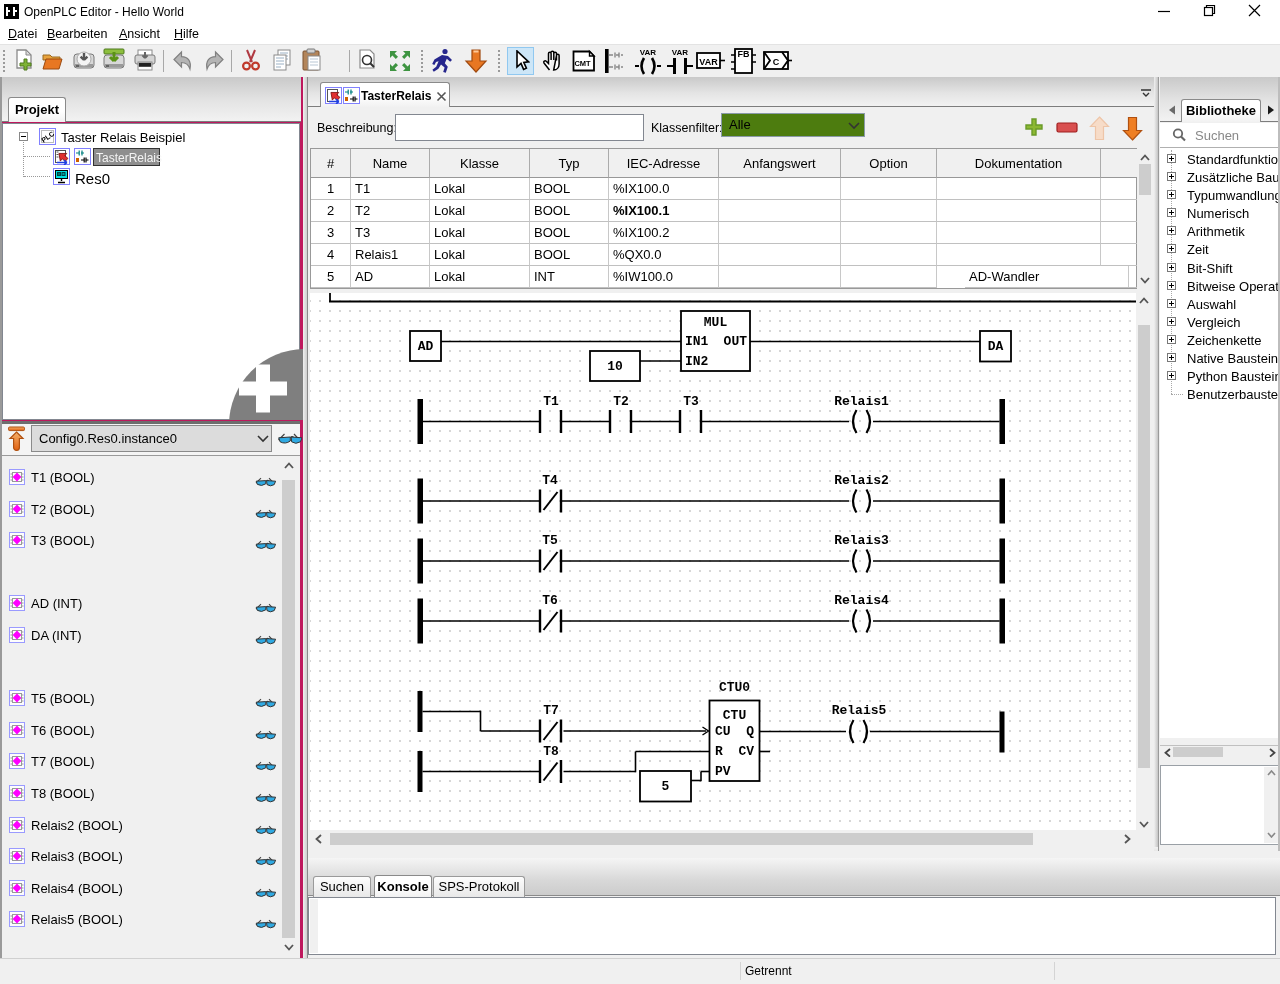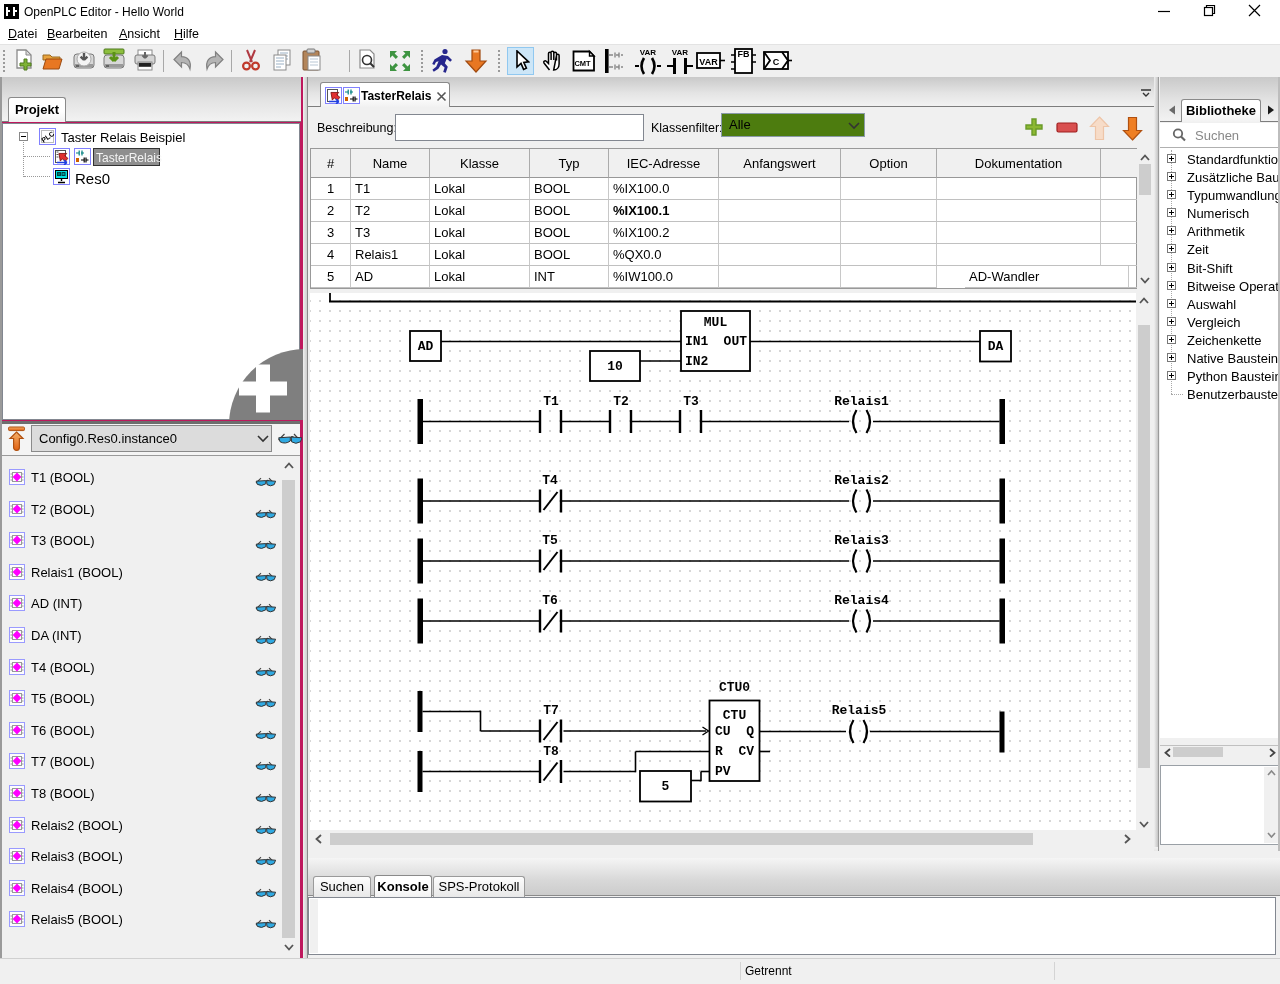--- a/index.html
+++ b/index.html
@@ -378,36 +378,20 @@
           </g>
           <path d="M8 3.6 l4.4 4.4 L8 12.4 L3.6 8 z" fill="#ff00ff"></path>
         </svg>
         <span>T3 (BOOL)</span>
         <svg class="abs" style="left:254px;top:14px" width="22" height="13">
           <path d="M2 8 L7 3.2 M12.2 6 q1.3 -1.2 2.6 0 M20 8.5 L15 3.2" stroke="#444" stroke-width="1.1" fill="none"></path>
           <path d="M2.2 6.2 l9.6 -0.6 v3.2 q-4.2 3 -8.4 0.6 z" fill="#2fa9e2" stroke="#333" stroke-width="1"></path>
           <path d="M12.6 5.6 l9 0.6 l-1.4 3.4 q-3.8 2.4 -7.2 0 z" fill="#2fa9e2" stroke="#333" stroke-width="1"></path>
         </svg>
       </div>
-<div class="dbgrow" style="top:100px">
-        <svg class="abs" style="left:9px;top:8px" width="16" height="16">
-          <rect x="0.5" y="0.5" width="15" height="15" fill="#fdfdfd" stroke="#9a9aff"></rect>
-          <rect x="3.5" y="3.5" width="9" height="9" fill="none" stroke="#999"></rect>
-          <g stroke="#999">
-            <path d="M1.5 5 h2 M1.5 8 h2 M1.5 11 h2 M12.5 5 h2 M12.5 8 h2 M12.5 11 h2"></path>
-          </g>
-          <path d="M8 3.6 l4.4 4.4 L8 12.4 L3.6 8 z" fill="#ff00ff"></path>
-        </svg>
-        <span>Relais1 (BOOL)</span>
-        <svg class="abs" style="left:254px;top:14px" width="22" height="13">
-          <path d="M2 8 L7 3.2 M12.2 6 q1.3 -1.2 2.6 0 M20 8.5 L15 3.2" stroke="#444" stroke-width="1.1" fill="none"></path>
-          <path d="M2.2 6.2 l9.6 -0.6 v3.2 q-4.2 3 -8.4 0.6 z" fill="#2fa9e2" stroke="#333" stroke-width="1"></path>
-          <path d="M12.6 5.6 l9 0.6 l-1.4 3.4 q-3.8 2.4 -7.2 0 z" fill="#2fa9e2" stroke="#333" stroke-width="1"></path>
-        </svg>
-      </div>
 <div class="dbgrow" style="top:163px">
         <svg class="abs" style="left:9px;top:8px" width="16" height="16">
           <rect x="0.5" y="0.5" width="15" height="15" fill="#fdfdfd" stroke="#9a9aff"></rect>
           <rect x="3.5" y="3.5" width="9" height="9" fill="none" stroke="#999"></rect>
           <g stroke="#999">
             <path d="M1.5 5 h2 M1.5 8 h2 M1.5 11 h2 M12.5 5 h2 M12.5 8 h2 M12.5 11 h2"></path>
           </g>
           <path d="M8 3.6 l4.4 4.4 L8 12.4 L3.6 8 z" fill="#ff00ff"></path>
         </svg>
         <span>DA (INT)</span>
@@ -420,36 +404,20 @@
 <div class="dbgrow" style="top:131px">
         <svg class="abs" style="left:9px;top:8px" width="16" height="16">
           <rect x="0.5" y="0.5" width="15" height="15" fill="#fdfdfd" stroke="#9a9aff"></rect>
           <rect x="3.5" y="3.5" width="9" height="9" fill="none" stroke="#999"></rect>
           <g stroke="#999">
             <path d="M1.5 5 h2 M1.5 8 h2 M1.5 11 h2 M12.5 5 h2 M12.5 8 h2 M12.5 11 h2"></path>
           </g>
           <path d="M8 3.6 l4.4 4.4 L8 12.4 L3.6 8 z" fill="#ff00ff"></path>
         </svg>
         <span>AD (INT)</span>
-        <svg class="abs" style="left:254px;top:14px" width="22" height="13">
-          <path d="M2 8 L7 3.2 M12.2 6 q1.3 -1.2 2.6 0 M20 8.5 L15 3.2" stroke="#444" stroke-width="1.1" fill="none"></path>
-          <path d="M2.2 6.2 l9.6 -0.6 v3.2 q-4.2 3 -8.4 0.6 z" fill="#2fa9e2" stroke="#333" stroke-width="1"></path>
-          <path d="M12.6 5.6 l9 0.6 l-1.4 3.4 q-3.8 2.4 -7.2 0 z" fill="#2fa9e2" stroke="#333" stroke-width="1"></path>
-        </svg>
-      </div>
-<div class="dbgrow" style="top:195px">
-        <svg class="abs" style="left:9px;top:8px" width="16" height="16">
-          <rect x="0.5" y="0.5" width="15" height="15" fill="#fdfdfd" stroke="#9a9aff"></rect>
-          <rect x="3.5" y="3.5" width="9" height="9" fill="none" stroke="#999"></rect>
-          <g stroke="#999">
-            <path d="M1.5 5 h2 M1.5 8 h2 M1.5 11 h2 M12.5 5 h2 M12.5 8 h2 M12.5 11 h2"></path>
-          </g>
-          <path d="M8 3.6 l4.4 4.4 L8 12.4 L3.6 8 z" fill="#ff00ff"></path>
-        </svg>
-        <span>T4 (BOOL)</span>
         <svg class="abs" style="left:254px;top:14px" width="22" height="13">
           <path d="M2 8 L7 3.2 M12.2 6 q1.3 -1.2 2.6 0 M20 8.5 L15 3.2" stroke="#444" stroke-width="1.1" fill="none"></path>
           <path d="M2.2 6.2 l9.6 -0.6 v3.2 q-4.2 3 -8.4 0.6 z" fill="#2fa9e2" stroke="#333" stroke-width="1"></path>
           <path d="M12.6 5.6 l9 0.6 l-1.4 3.4 q-3.8 2.4 -7.2 0 z" fill="#2fa9e2" stroke="#333" stroke-width="1"></path>
         </svg>
       </div>
 <div class="dbgrow" style="top:226px">
         <svg class="abs" style="left:9px;top:8px" width="16" height="16">
           <rect x="0.5" y="0.5" width="15" height="15" fill="#fdfdfd" stroke="#9a9aff"></rect>
           <rect x="3.5" y="3.5" width="9" height="9" fill="none" stroke="#999"></rect>

